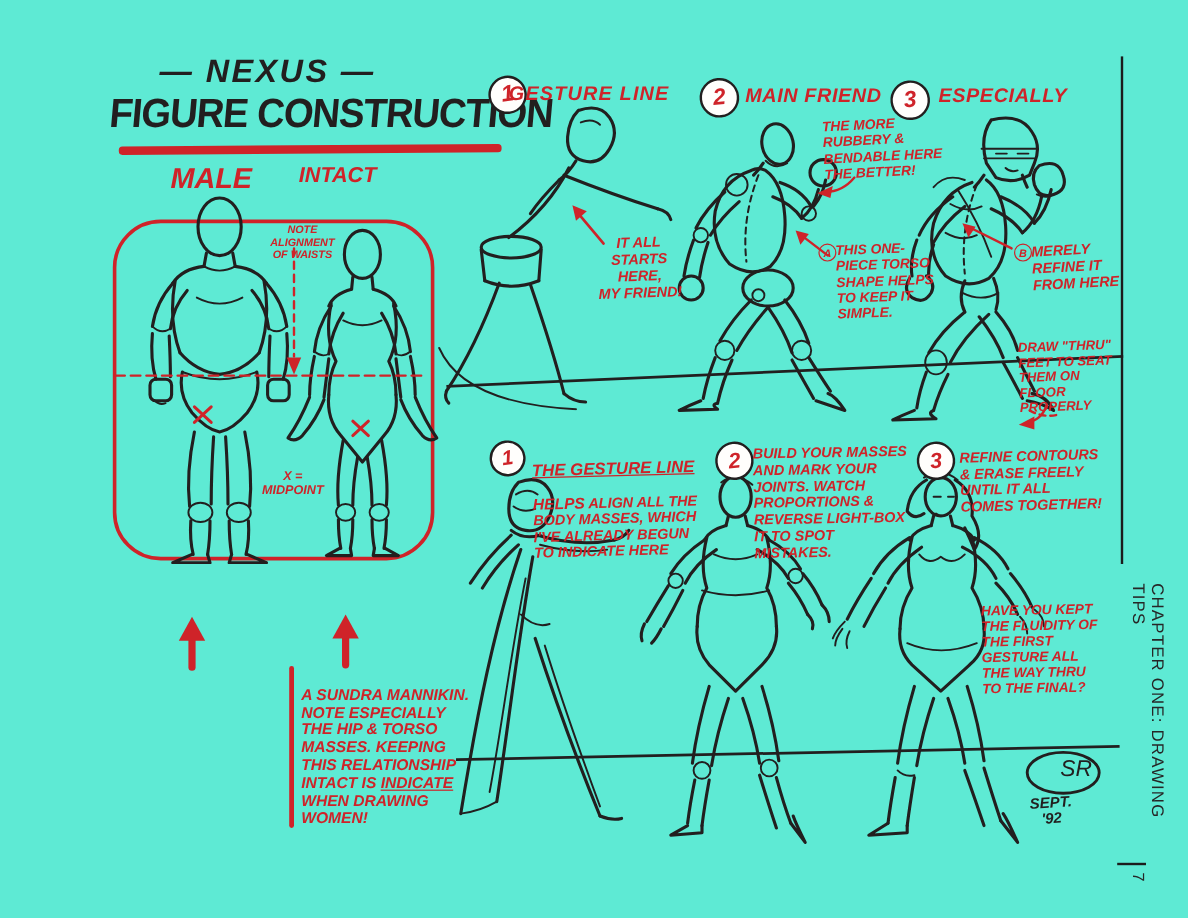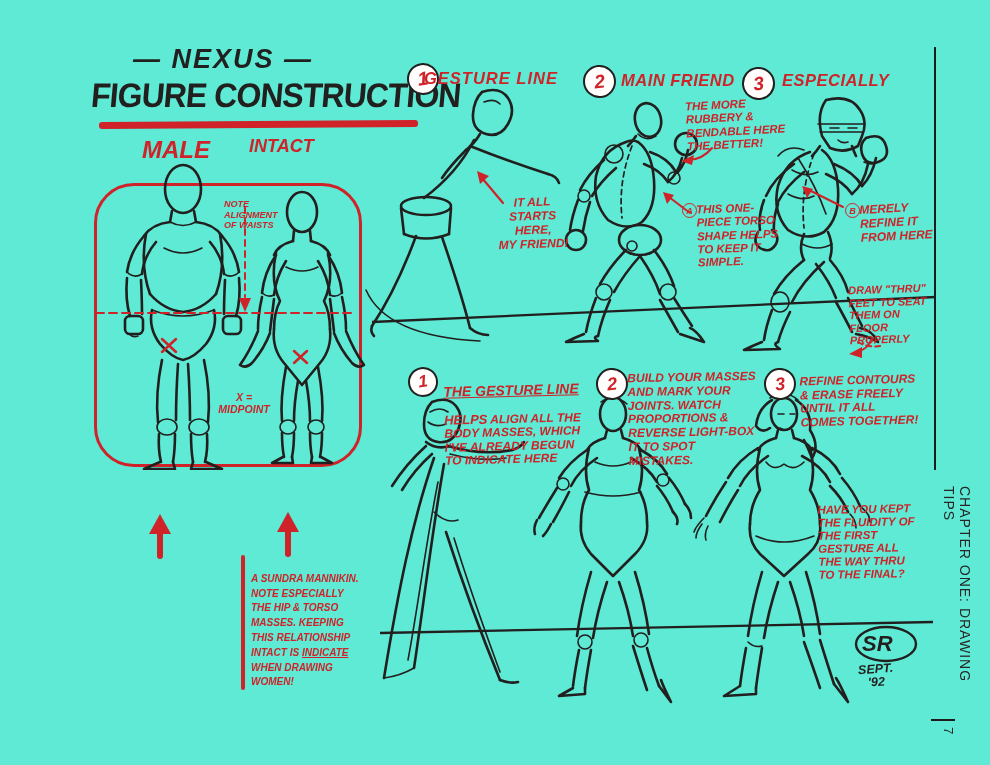--- a/index.html
+++ b/index.html
@@ -88,27 +88,27 @@
     <path d="M50 178 Q44 210 46 232 M62 192 Q58 214 58 232"></path>
       <ellipse class="thin" cx="52" cy="238" rx="8" ry="7"></ellipse>
     <path d="M46 244 Q46 258 48 268 M58 244 Q58 258 56 268"></path>
     <path d="M47 268 L36 274 L57 274 L56 268"></path>
     <path d="M82 178 Q88 210 86 232 M70 192 Q74 214 74 232"></path>
       <ellipse class="thin" cx="80" cy="238" rx="8" ry="7"></ellipse>
     <path d="M86 244 Q86 258 84 268 M74 244 Q74 258 76 268"></path>
     <path d="M85 268 L96 274 L75 274 L76 268"></path>
   </svg>
 
-  <div class="abs hand" style="left:224px;top:199px;width:56px;font-size:9px;line-height:10.5px;text-align:left;">NOTE
+  <div class="abs hand" style="left:224px;top:186px;width:56px;font-size:9px;line-height:10.5px;text-align:center;">NOTE
 ALIGNMENT
 OF WAISTS</div>
   <div class="abs hand" style="left:213px;top:391px;width:62px;font-size:10.5px;text-align:center;">X =
 MIDPOINT</div>
 
-  <div class="abs hand" style="left:251px;top:557px;font-size:10px;line-height:14.8px;">
+  <div class="abs hand" style="left:251px;top:557px;font-size:13px;line-height:14.8px;">
     <span>A SUNDRA MANNIKIN.
 NOTE ESPECIALLY
 THE HIP &amp; TORSO
 MASSES. KEEPING
 THIS RELATIONSHIP
 INTACT IS </span><span class="u">INDICATE</span><span>
 WHEN DRAWING
 WOMEN!</span>
   </div>
 
@@ -334,21 +334,21 @@
   <div class="abs hand" style="left:818px;top:503px;font-size:11.5px;line-height:13px;transform:rotate(-1deg);">HAVE YOU KEPT
 THE FLUIDITY OF
 THE FIRST
 GESTURE ALL
 THE WAY THRU
 TO THE FINAL?</div>
 
   <svg class="abs fig" style="left:848px;top:622px;" width="80" height="44" viewBox="0 0 80 44">
     <ellipse cx="38" cy="22" rx="30" ry="17" style="stroke-width:2.4"></ellipse>
   </svg>
-  <div class="abs ink" style="left:862px;top:631px;width:48px;text-align:left;font-size:22px;font-weight:700;font-style:italic;">SR</div>
+  <div class="abs ink" style="left:862px;top:631px;width:48px;text-align:right;font-size:19px;font-weight:400;font-style:italic;">SR</div>
   <div class="abs ink" style="left:858px;top:662px;font-size:12.5px;font-weight:700;font-style:italic;transform:rotate(-4deg);">SEPT.</div>
   <div class="abs ink" style="left:868px;top:675px;font-size:12.5px;font-weight:700;font-style:italic;transform:rotate(-4deg);">'92</div>
 
   <div class="abs" style="left:934px;top:47px;width:2px;height:423px;background:#1c1c1c;"></div>
   <div class="abs sidebar-text" style="left:941px;top:486px;height:232px;font-size:14px;">CHAPTER ONE: DRAWING TIPS</div>
   <div class="abs" style="left:931px;top:719px;width:24px;height:2px;background:#1c1c1c;"></div>
   <div class="abs sidebar-text" style="left:941px;top:727px;font-size:13.5px;">7</div>
 
 </div>
 

